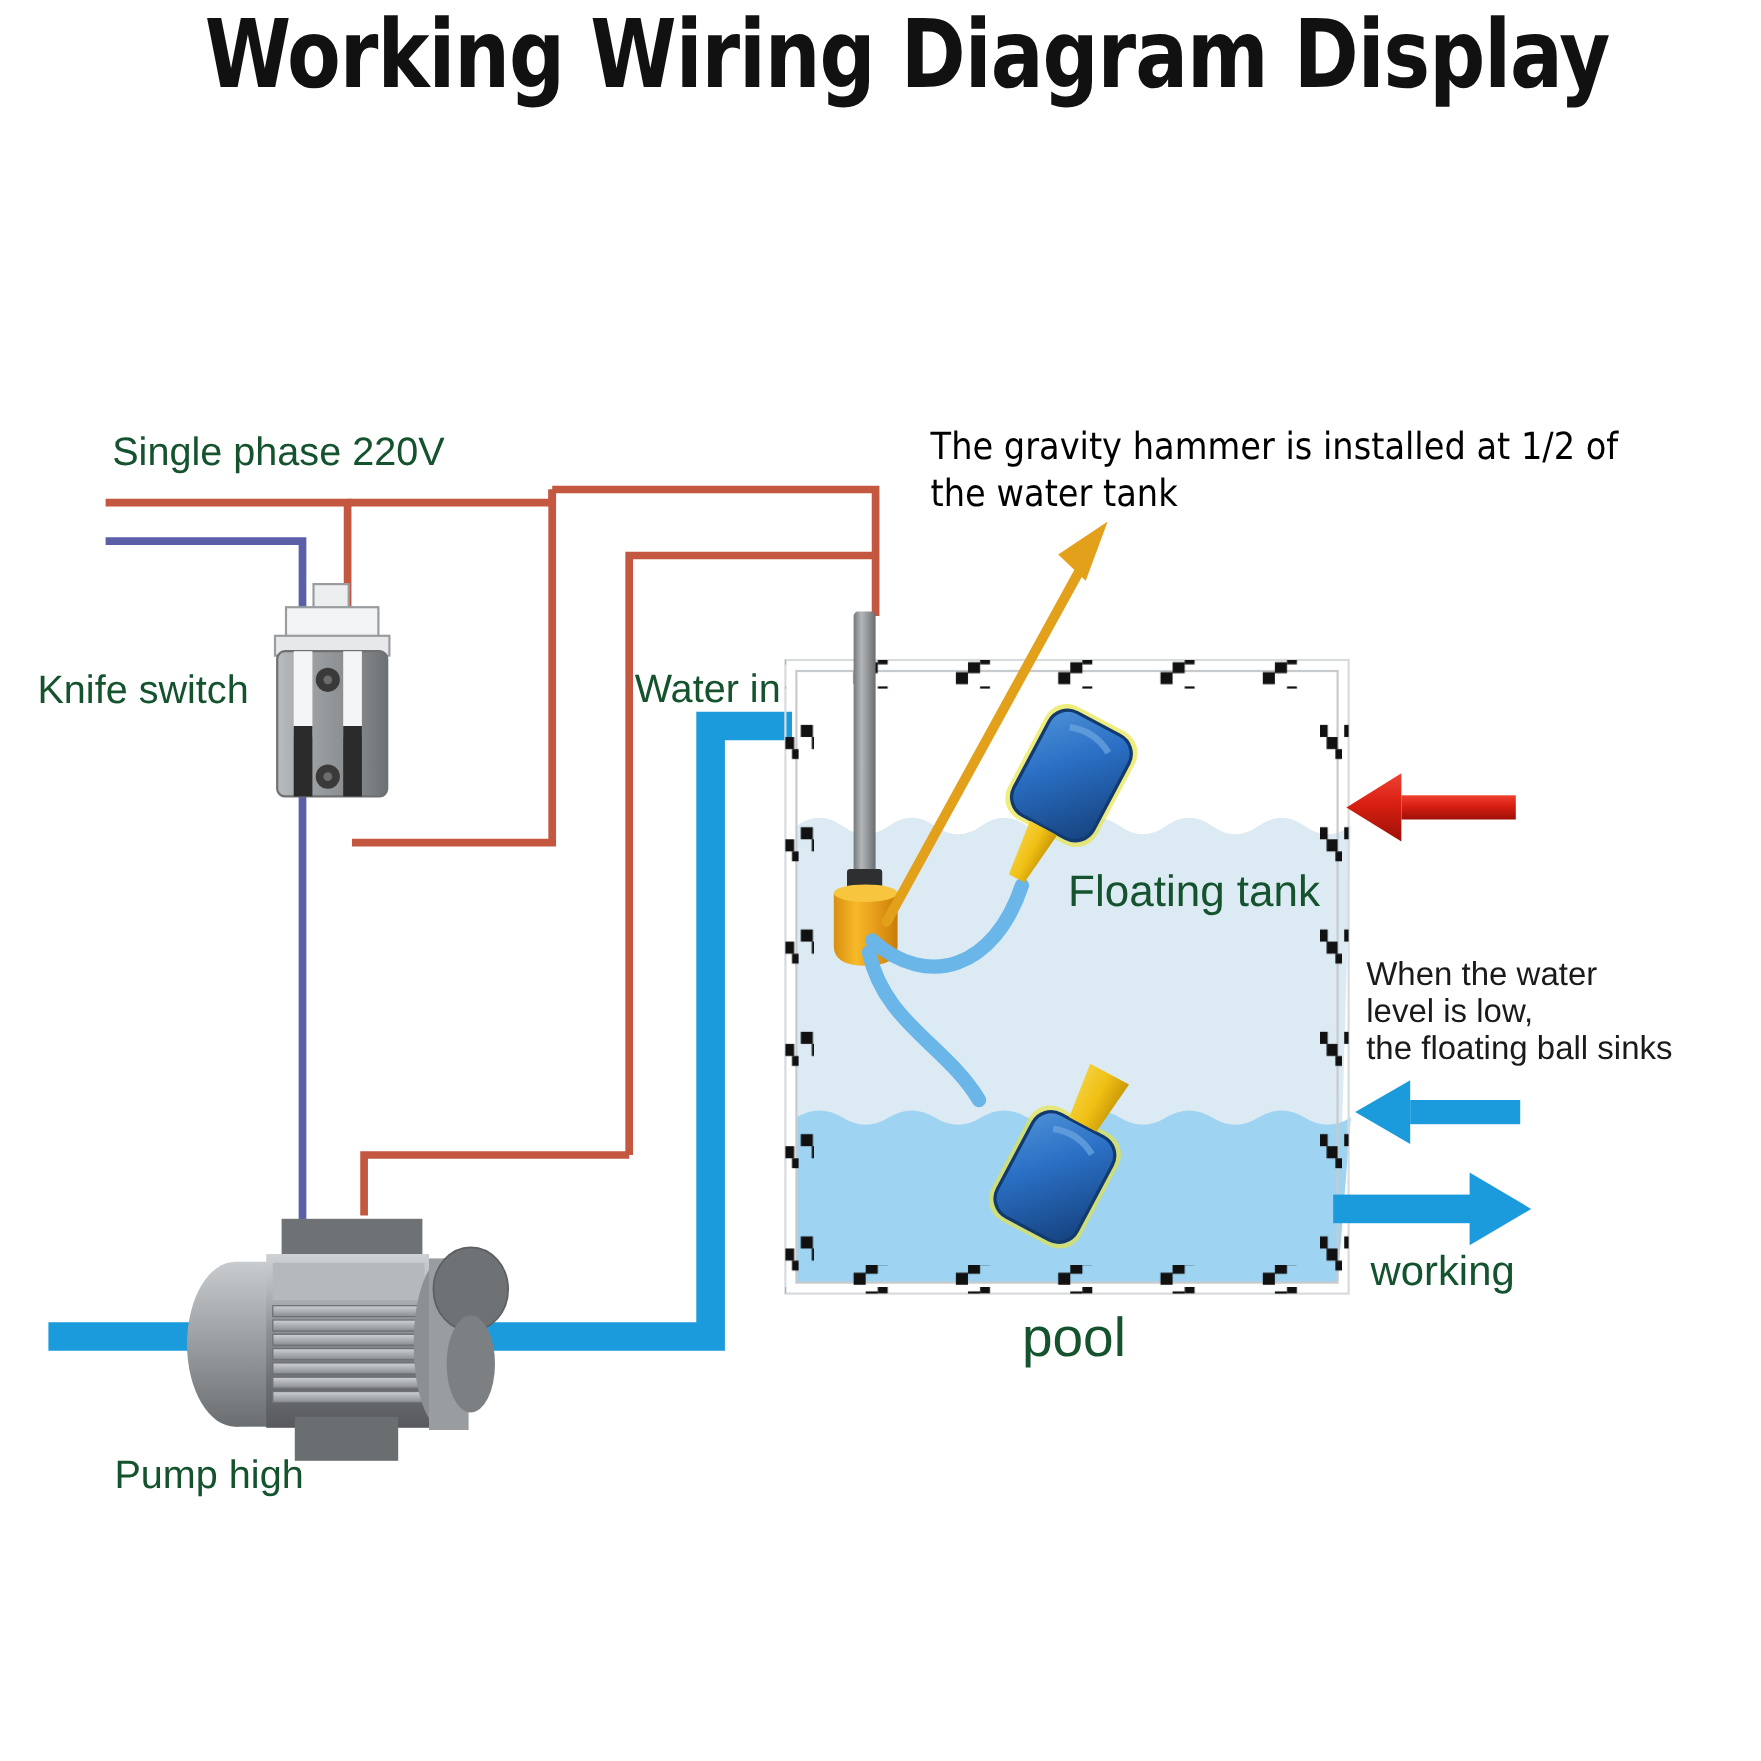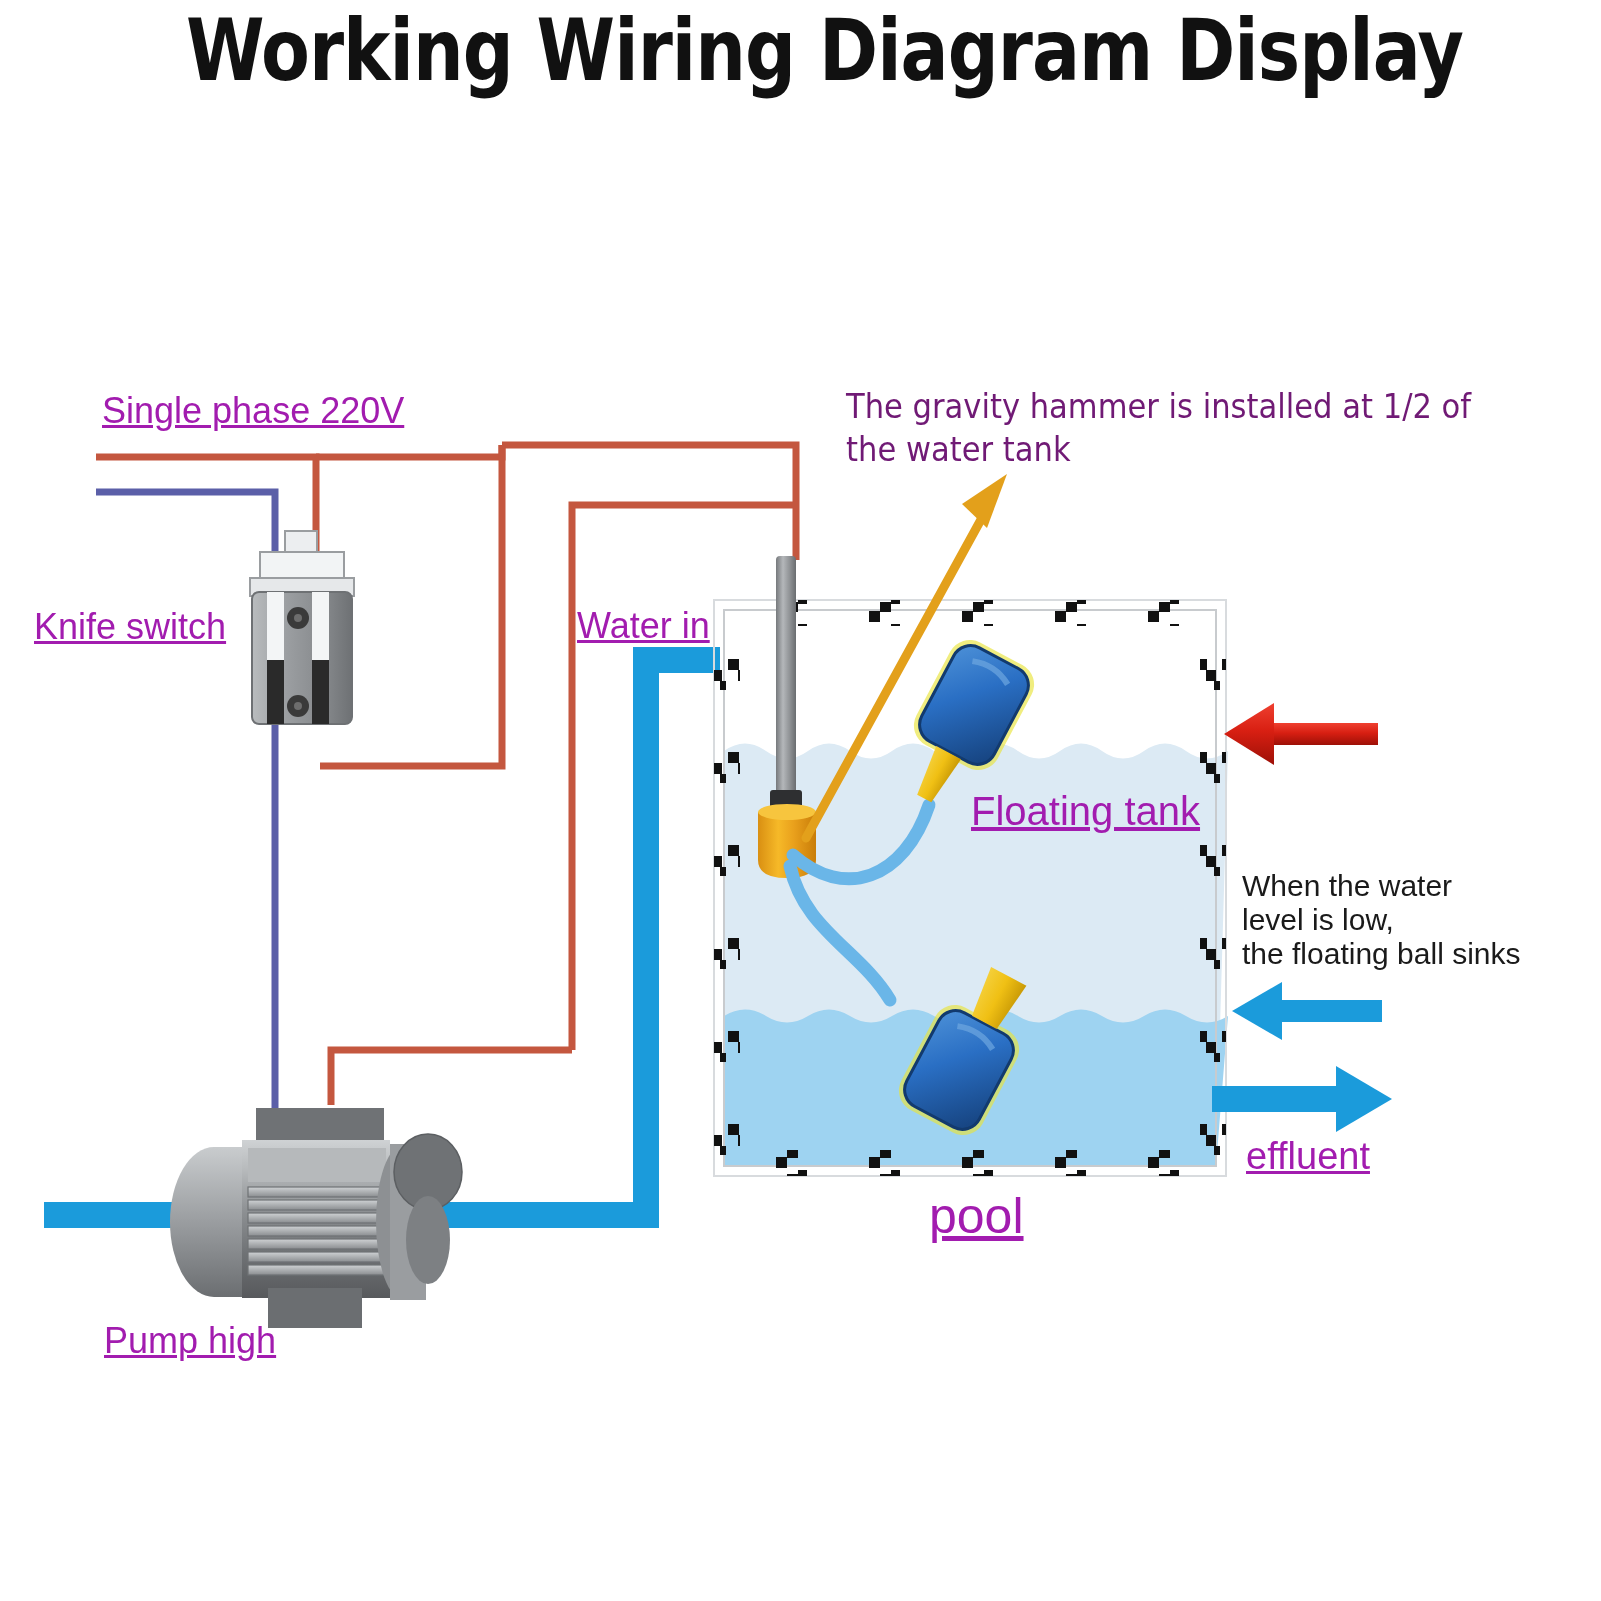--- a/index.html
+++ b/index.html
@@ -4,23 +4,23 @@
 <style>
   html,body{margin:0;padding:0;background:#fff;}
   body{width:1601px;height:1601px;position:relative;overflow:hidden;
        font-family:"Liberation Sans","DejaVu Sans",sans-serif;}
   #stage{position:absolute;left:0;top:0;width:1601px;height:1601px;background:#fff;margin-left:24px;}
   .abs{position:absolute;}
   #title{left:0;top:152;width:1601px;text-align:center;
          font-family:"DejaVu Sans Condensed","Liberation Sans",sans-serif;
          font-weight:bold;font-size:86px;color:#111;letter-spacing:-1px;
          transform:scaleX(0.92);transform-origin:50% 50%;white-space:nowrap;}
-  .lbl{color:#a21caf;font-size:36px;line-height:1.06;white-space:pre-line;text-decoration:underline;}
+  .lbl{color:#14532d;font-size:36px;line-height:1.06;white-space:pre-line;}
   .lbl-sm{color:#1a1a1a;font-size:30px;line-height:1.13;white-space:pre-line;}
-  .gold{color:#701a75;font-size:34px;line-height:1.25;white-space:pre-line;
+  .gold{color:#000000;font-size:34px;line-height:1.25;white-space:pre-line;
         font-family:"DejaVu Sans Condensed","Liberation Sans",sans-serif;}
   svg{display:block;}
 </style>
 </head>
 <body>
 
 <div id="stage">
 
   <div class="abs" id="title">Working Wiring Diagram Display</div>
 
@@ -228,21 +228,21 @@
   <div class="abs lbl" style="left:10px;top:608px">Knife switch</div>
 
   <div class="abs lbl" style="left:80px;top:1322px">Pump high</div>
 
   <div class="abs lbl" style="left:553px;top:607px">Water in</div>
 
   <div class="abs lbl" style="left:947px;top:790px;font-size:40px">Floating tank</div>
 
   <div class="abs lbl" style="left:905px;top:1190px;font-size:50px">pool</div>
 
-  <div class="abs lbl" style="left:1222px;top:1136px;font-size:38px">effluent</div>
+  <div class="abs lbl" style="left:1222px;top:1136px;font-size:38px">working</div>
 
   <div class="abs gold" style="left:822px;top:385px;width:730px">The gravity hammer is installed at 1/2 of
 the water tank</div>
 
 
   <div class="abs lbl-sm" style="left:1218px;top:869px;width:360px">When the water
 level is low,
 the floating ball sinks</div>
 
 </div>

